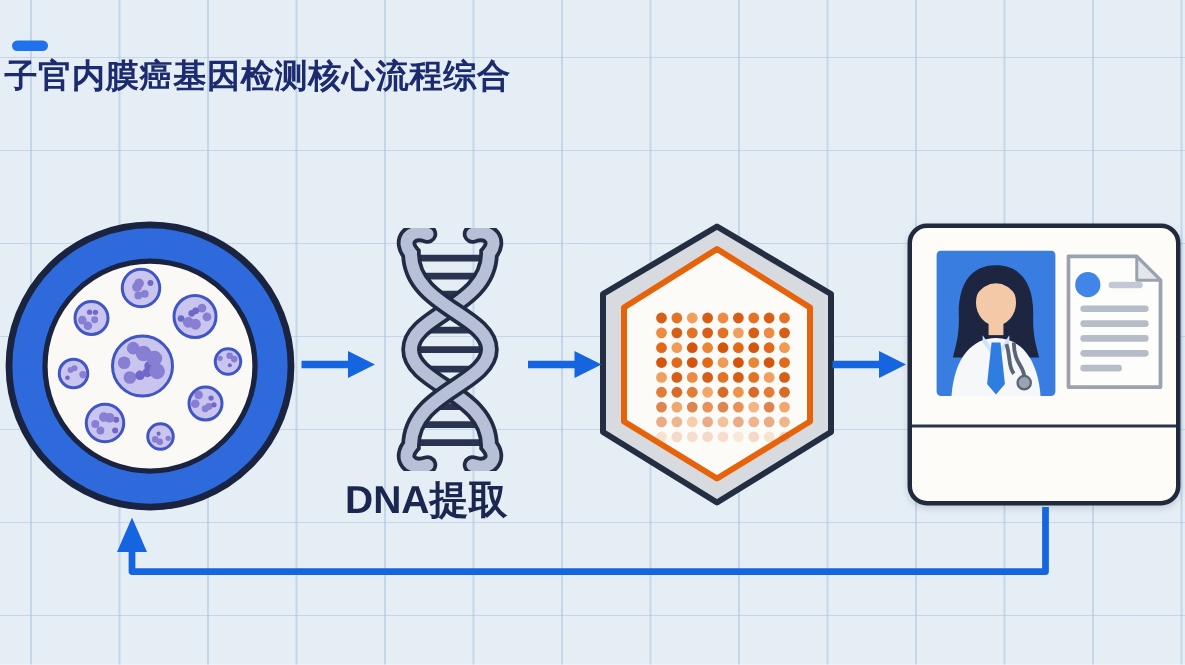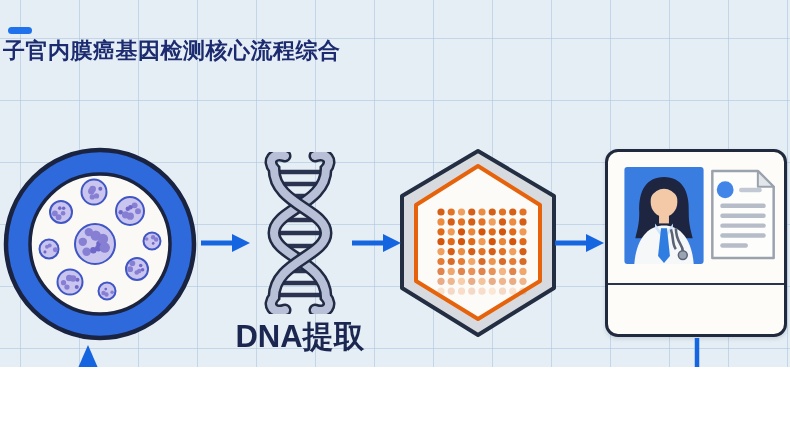--- a/index.html
+++ b/index.html
@@ -1,40 +1,40 @@
 <!DOCTYPE html>
 <html><head>
 <meta charset="utf-8">
 <style>
   html,body{margin:0;padding:0;}
   body{
     width:790px;height:443px;overflow:hidden;
     font-family:"Liberation Sans","DejaVu Sans",sans-serif;
   }
   .stage{
-    position:relative;width:790px;height:367px;overflow:hidden;
+    position:relative;width:790px;height:443px;overflow:hidden;
     background-color:#e6eef5;
     background-image:
       linear-gradient(rgba(166,196,224,.55) 1px, transparent 1px),
       linear-gradient(90deg, rgba(166,196,224,.55) 1px, transparent 1px);
     background-size:59px 62px;
     background-position:20px 38px;
   }
   .title-dash{
     position:absolute;left:8px;top:27px;width:24px;height:7px;
     border-radius:3.5px;background:#1f72ec;
   }
   .page-title{
     position:absolute;left:3px;top:36px;width:420px;
     font-size:22px;font-weight:700;color:#1c2b6f;letter-spacing:.5px;
   }
   .abs{position:absolute;}
   .dna-label{
-    position:absolute;left:230px;top:316px;width:140px;text-align:center;
-    font-size:31px;font-weight:700;color:#1b2750;
+    position:absolute;left:230px;top:316px;width:140px;text-align:left;
+    font-size:26px;font-weight:700;color:#1b2750;
   }
   .result-card{
     position:absolute;left:605px;top:149px;width:182px;height:188px;
     box-sizing:border-box;background:#fdfcf9;border:3px solid #202a3c;
     border-radius:13px;box-shadow:0 2px 4px rgba(30,45,80,.15);
   }
   .card-top{
     display:flex;align-items:flex-start;gap:4px;
     padding:15px 0 0 16px;height:115px;
   }

